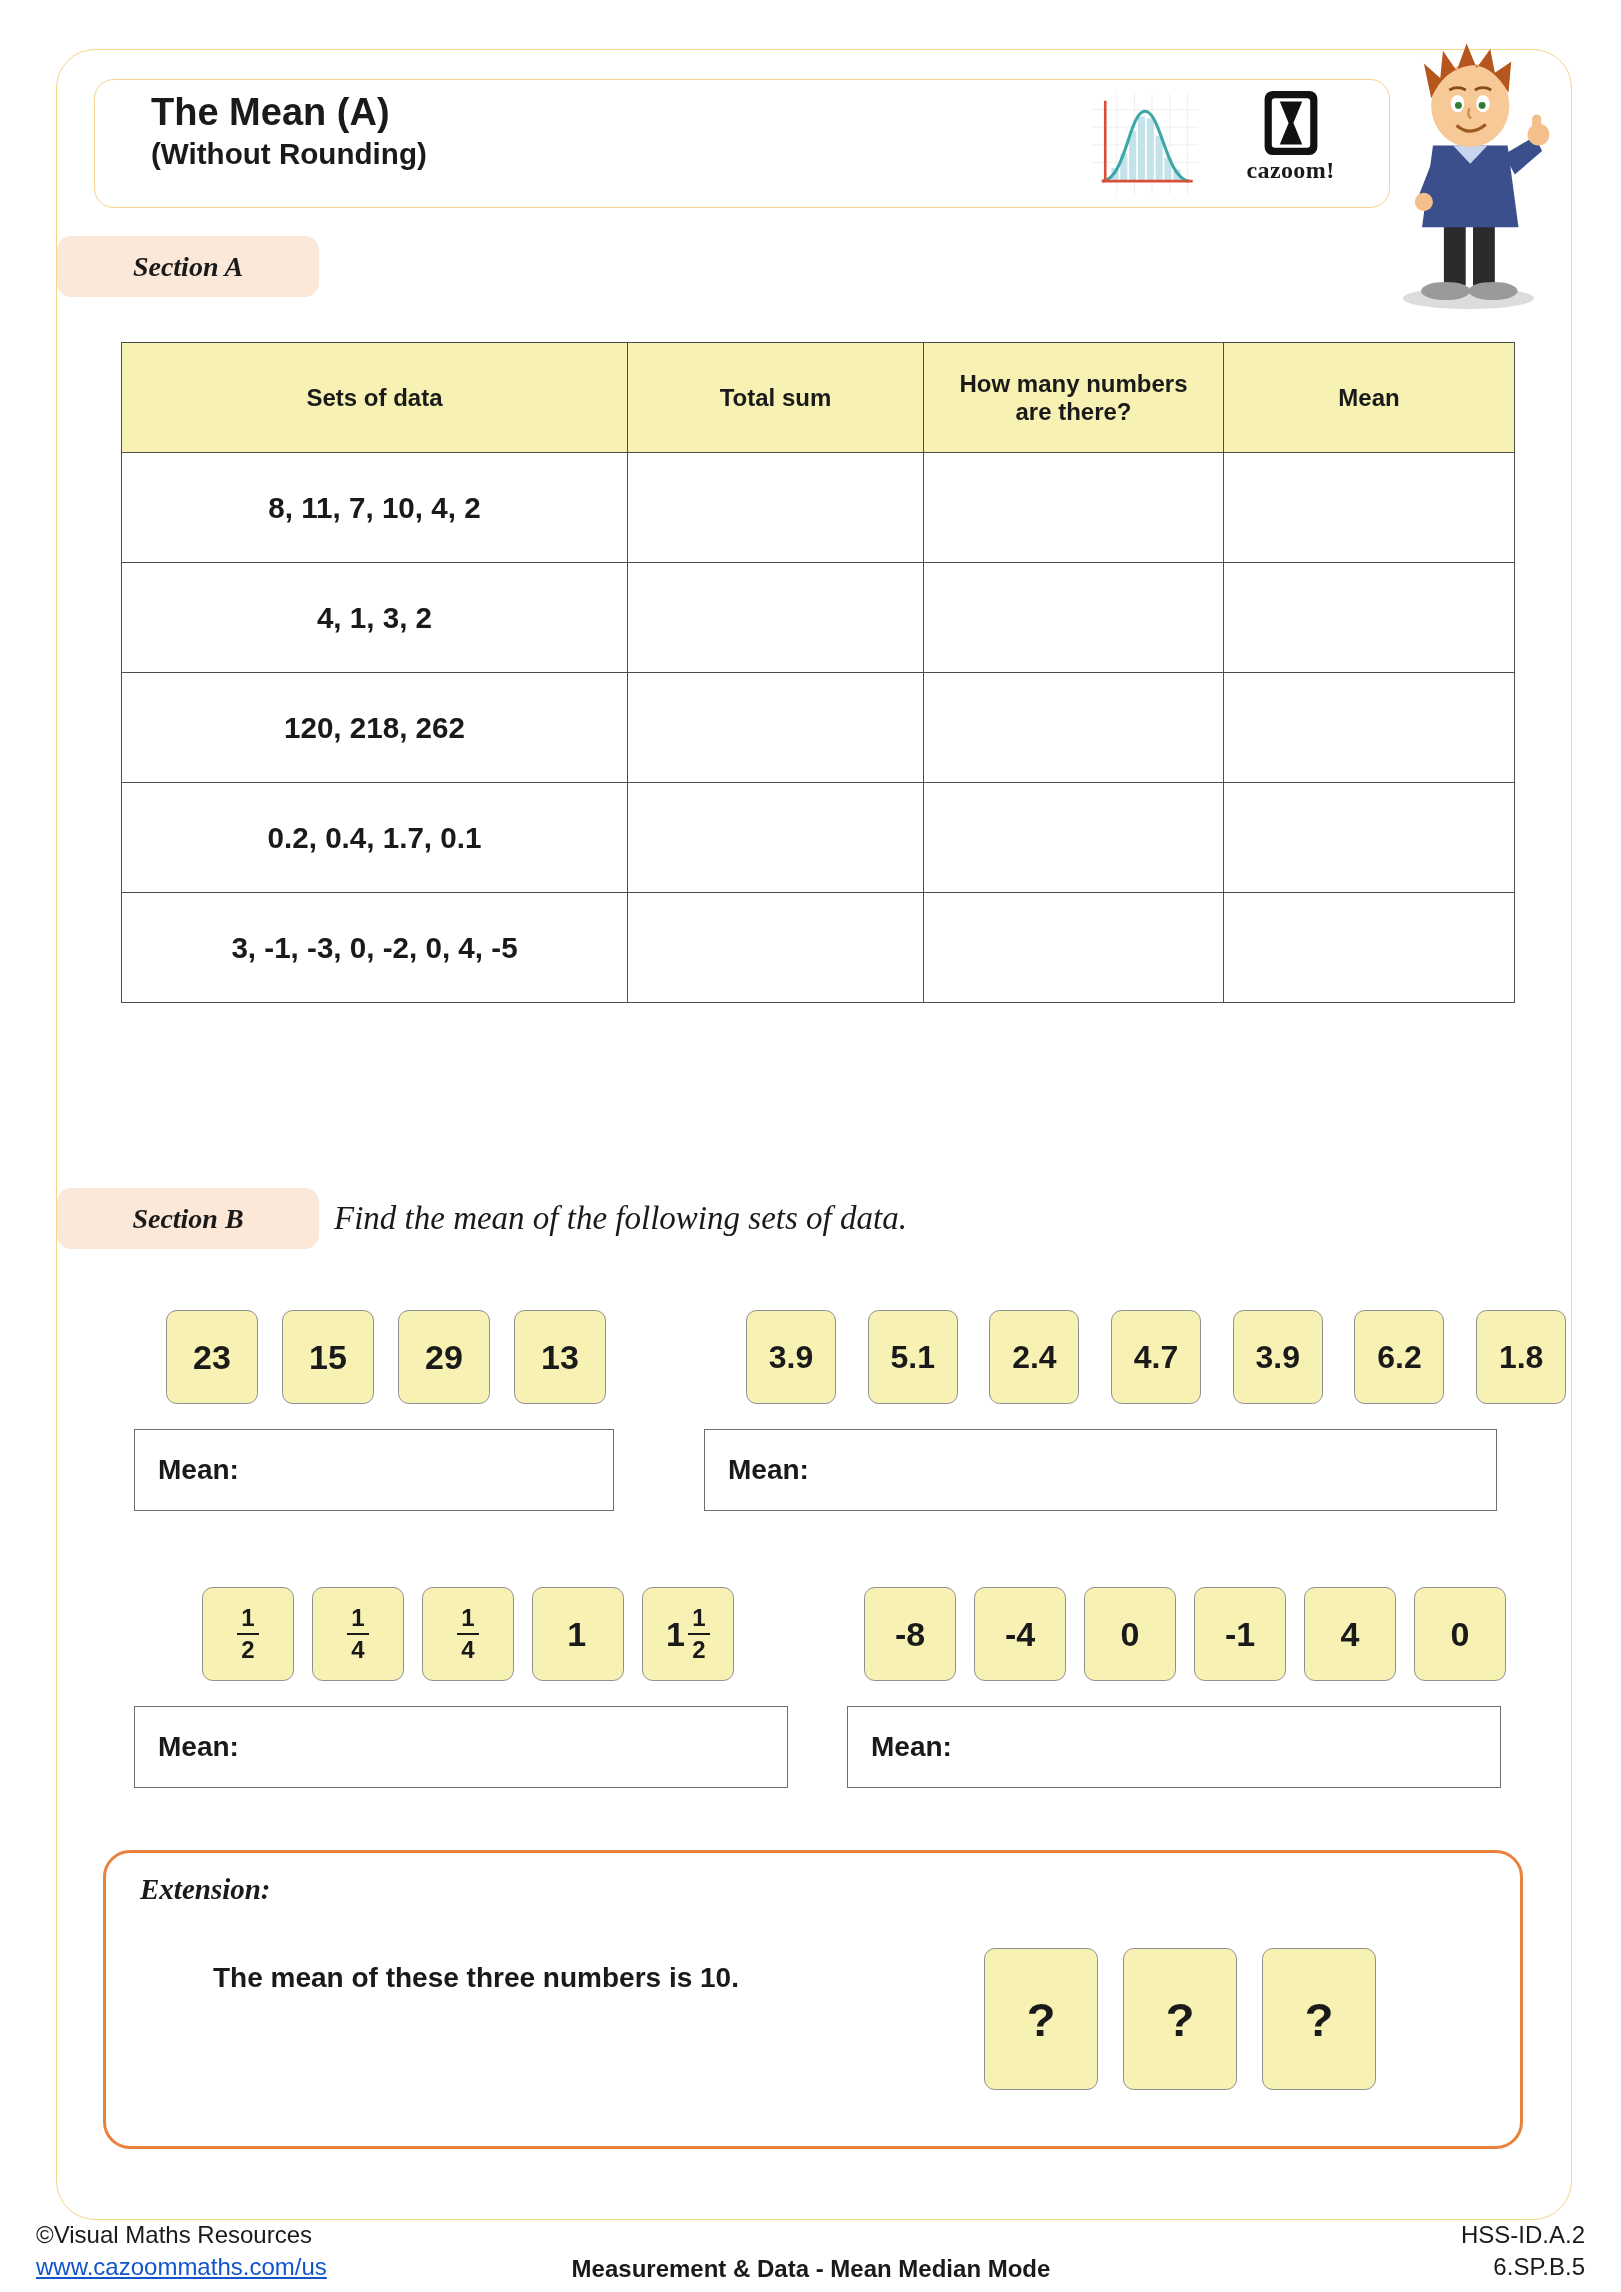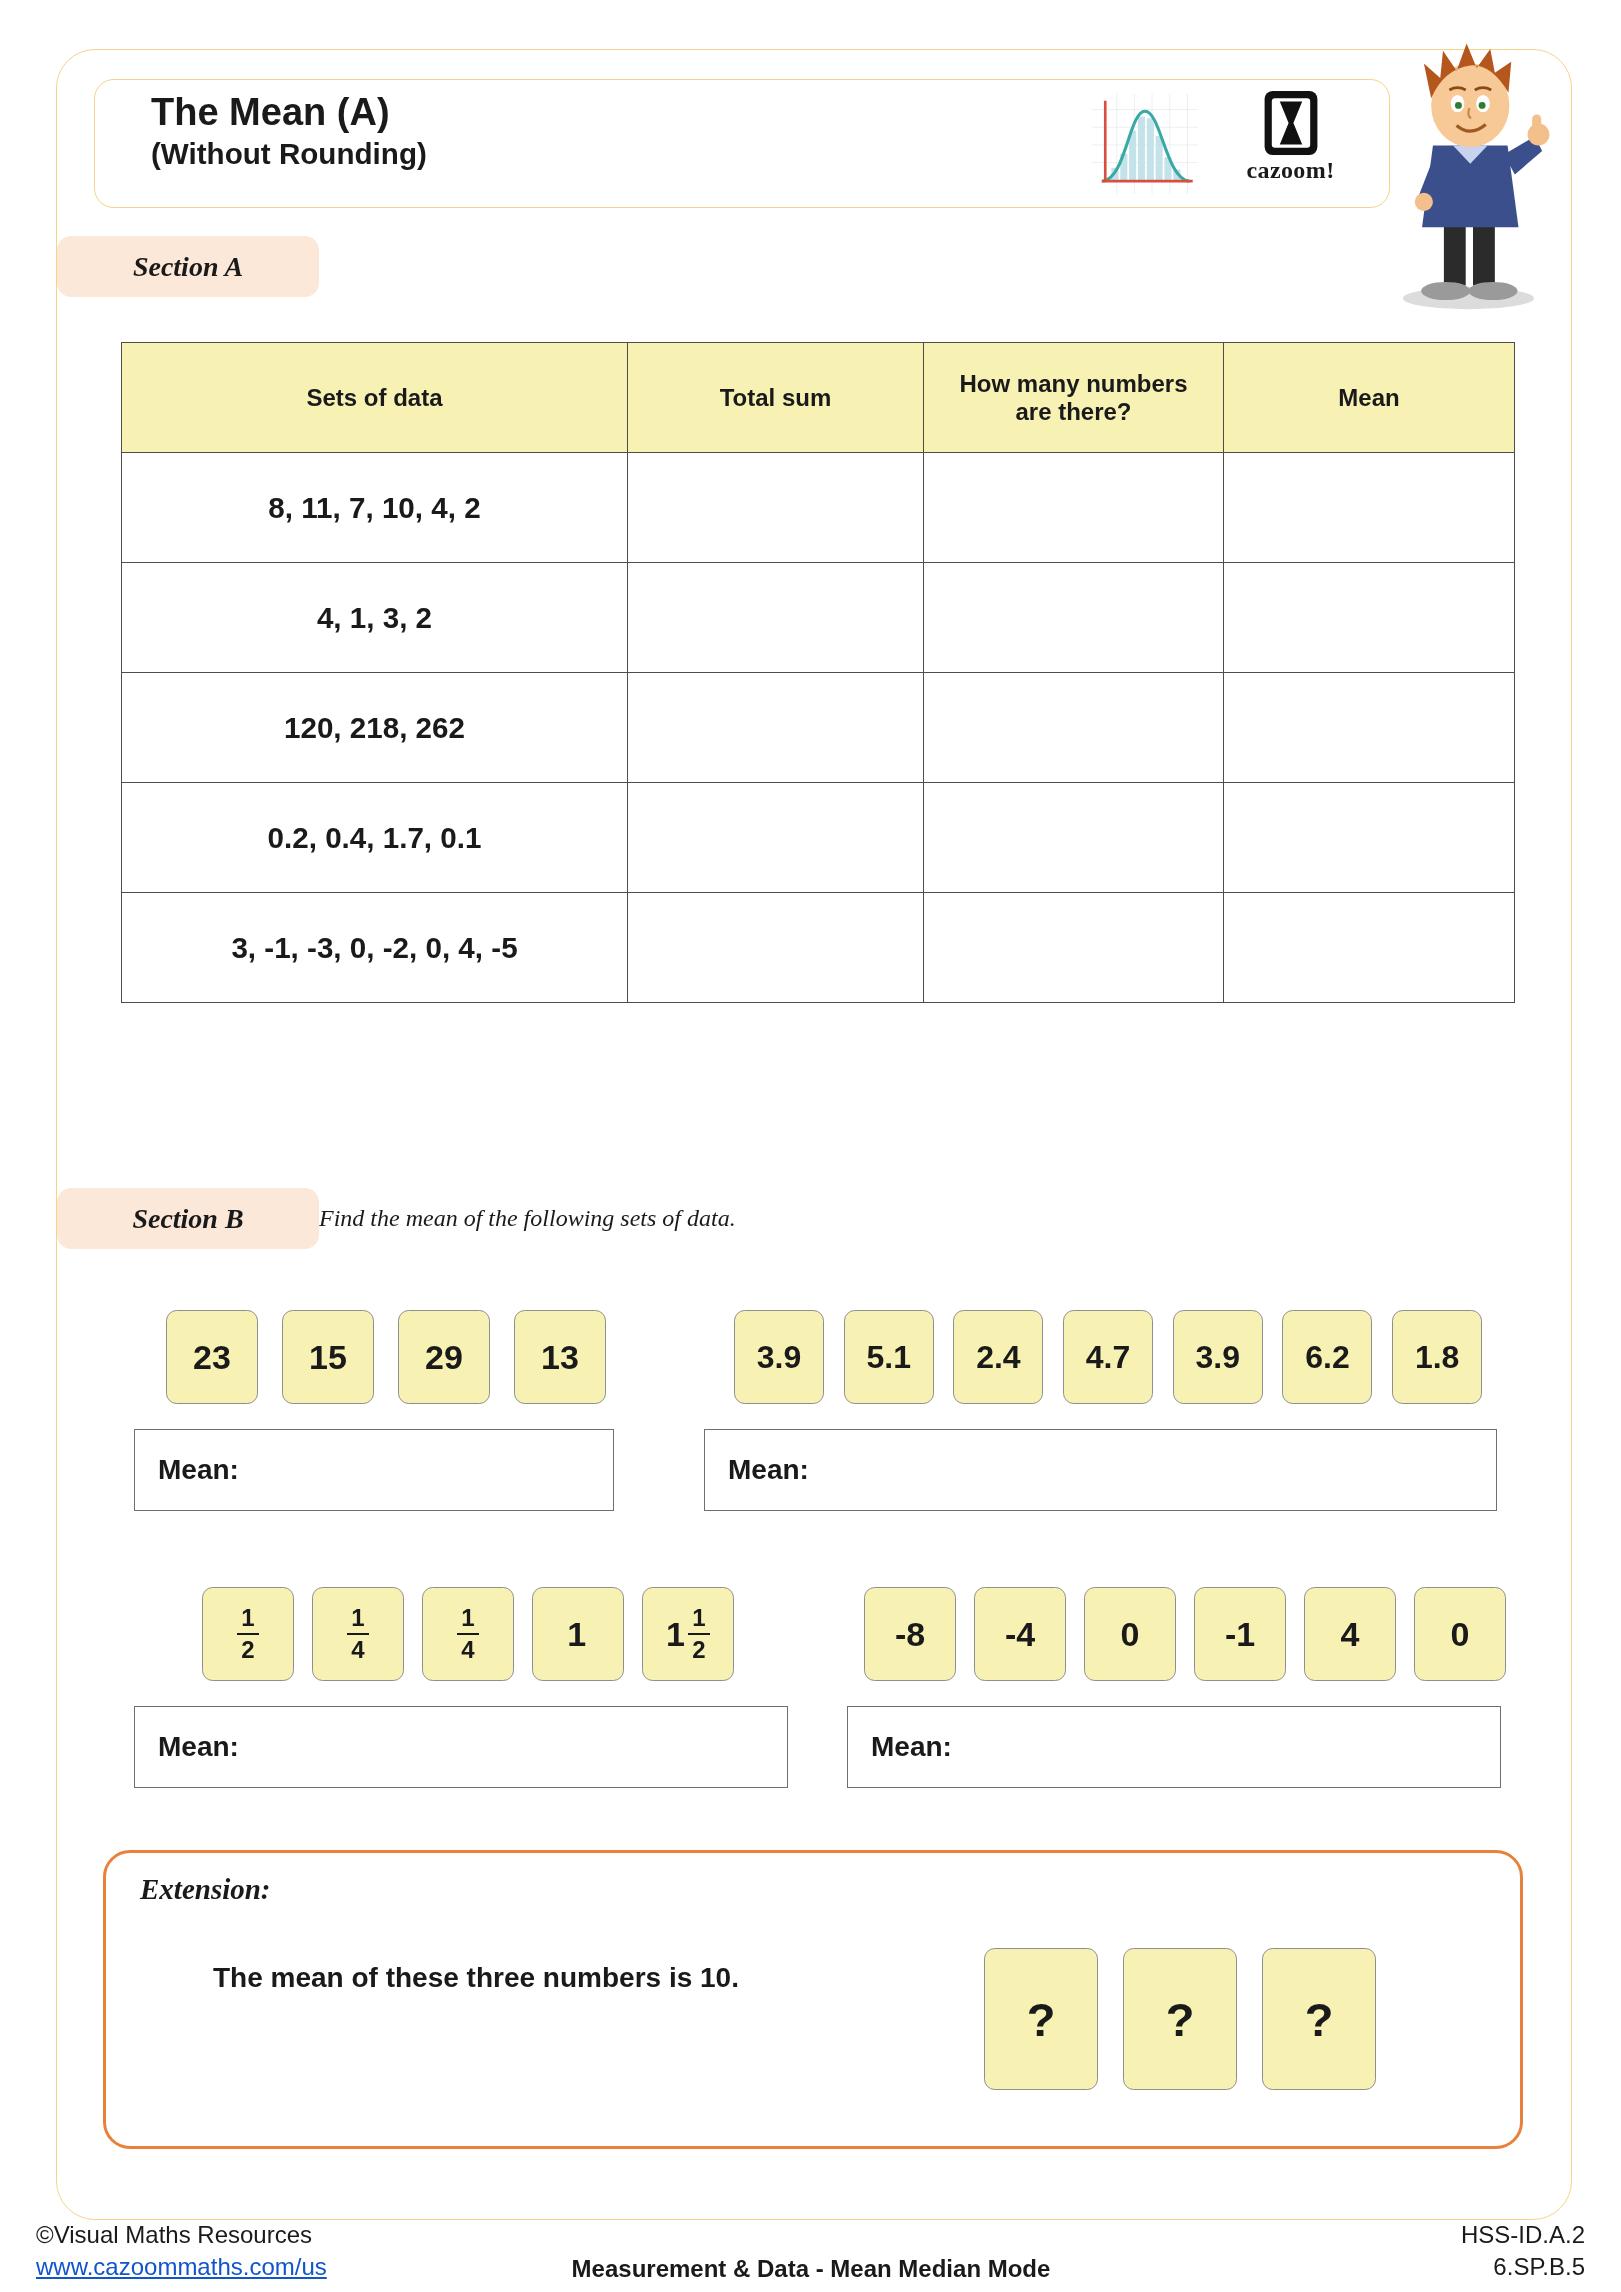--- a/index.html
+++ b/index.html
@@ -26,40 +26,40 @@
   .boy{ position:absolute; left:1379px; top:29px; width:188px; height:282px; }
 
   .section-label{
     position:absolute; background:#FBE8D9; border-radius:14.3px;
     font-family:"Liberation Serif", serif; font-weight:bold; font-style:italic;
     font-size:28px; display:flex; align-items:center; justify-content:center;
   }
   #section-a-label{ left:57px; top:236px; width:262px; height:61px; }
   #section-b-label{ left:57px; top:1188px; width:262px; height:61px; }
   .instruction{
-    position:absolute; left:319px; top:1188px; height:61px; display:flex; align-items:center;
-    font-family:"Liberation Serif", serif; font-style:italic; font-size:24px;text-align:center;
+    position:absolute; left:334px; top:1188px; height:61px; display:flex; align-items:center;
+    font-family:"Liberation Serif", serif; font-style:italic; font-size:33px;text-align:center;
   }
 
   .data-table{
     position:absolute; left:121px; top:342px; width:1393px;
     border-collapse:collapse; table-layout:fixed;
   }
   .data-table th, .data-table td{ border:1.3px solid #4d4d4d; text-align:center; vertical-align:middle; }
   .data-table th{ background:#F7F2B4; font-size:24px; font-weight:bold; height:110px; padding:0 18px; }
   .data-table td{ height:110px; font-size:29.6px; font-weight:bold; background:#fff; }
 
   .cards{ position:absolute; display:flex; }
   .card{
     background:#F7F2B4; border:1.8px solid #8f8f8f; border-radius:10.7px;
     display:flex; align-items:center; justify-content:center;
     font-weight:bold; font-size:34px; color:#1a1a1a; flex:none;
   }
   .card-std{ width:92px; height:94px; }
-  .card-sm{ width:90px; height:94px; font-size:32px; }
+  .card-sm{ width:90px; height:94px; font-size:32px;margin-left:12px; }
   .card-ext{ width:114px; height:142px; font-size:47px; }
   #set1-cards{ left:166px; top:1310px; gap:24px; }
   #set2-cards{ left:734px; top:1310px; gap:19.7px; }
   #set3-cards{ left:202px; top:1587px; gap:18px; }
   #set4-cards{ left:864px; top:1587px; gap:18px; }
   #ext-cards{ left:878px; top:95px; gap:25px; }
 
   .frac{ display:inline-flex; flex-direction:column; align-items:center; line-height:1; font-size:24px; }
   .fnum{ border-bottom:2.7px solid #1a1a1a; padding:0 4.5px 2.7px; }
   .fden{ padding-top:2.7px; }

